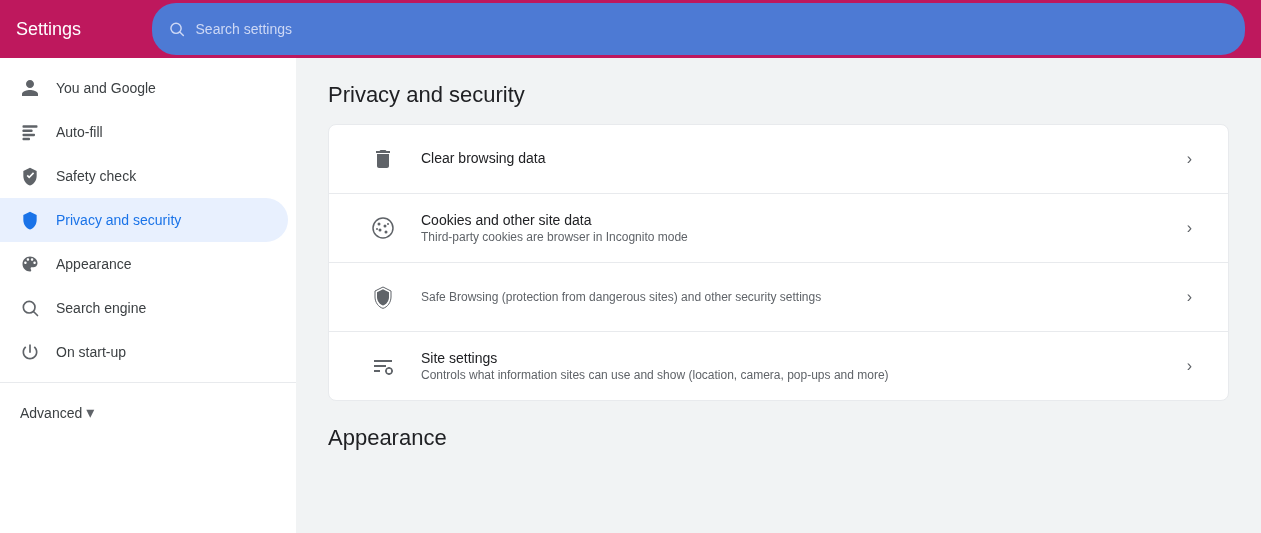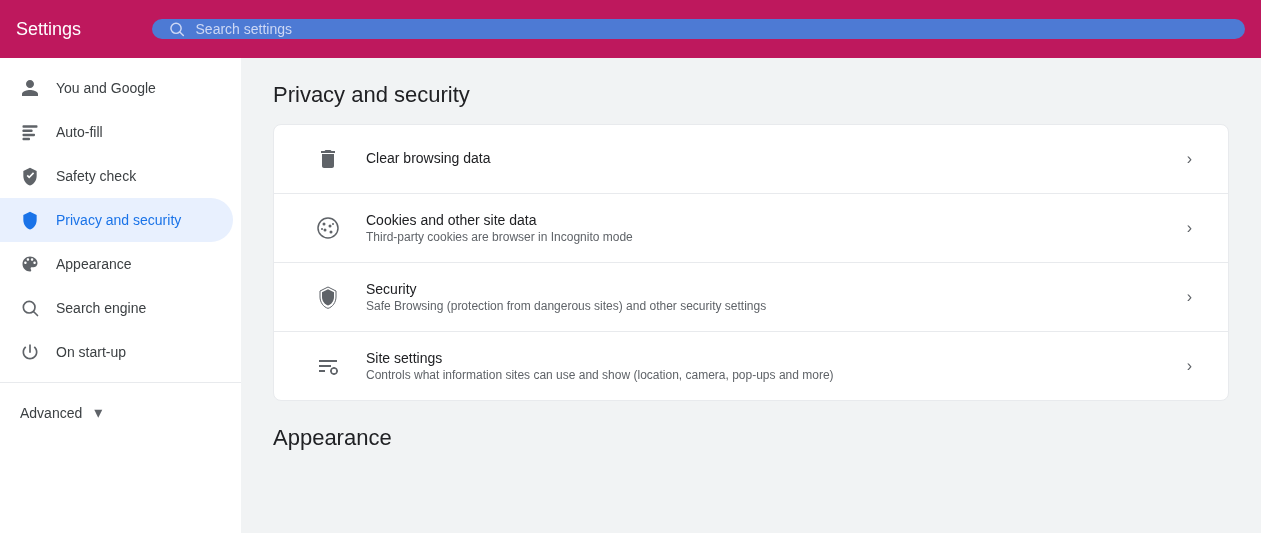--- a/index.html
+++ b/index.html
@@ -21,21 +21,21 @@
       font-weight: 500;
       min-width: 120px;
     }
     .search-bar {
       flex: 1;
       background: #4d7ad4;
       border-radius: 24px;
       display: flex;
       align-items: center;
       padding: 0 16px;
-      height: 20px;
+      height: 52px;
       gap: 10px;
     }
     .search-icon-svg { color: #cdd8f5; }
     .search-input {
       background: transparent;
       border: none;
       outline: none;
       color: #cdd8f5;
       font-size: 14px;
       width: 100%;
@@ -44,21 +44,21 @@
 
     
     .main-layout {
       display: flex;
       flex: 1;
       overflow: hidden;
     }
 
     
     .sidebar {
-      width: 241px;
+      width: 296px;
       background: #fff;
       overflow-y: auto;
       flex-shrink: 0;
       padding: 8px 0;
     }
     .sidebar-item {
       display: flex;
       align-items: center;
       padding: 12px 20px;
       gap: 16px;
@@ -81,21 +81,20 @@
       justify-content: center;
       flex-shrink: 0;
       color: #5f6368;
     }
     .sidebar-item.active .item-icon { color: #1a73e8; }
     .sidebar-divider { height: 1px; background: #e8eaed; margin: 8px 0; }
     .sidebar-advanced {
       display: flex;
       align-items: center;
       padding: 12px 20px;
-      gap: 8px;
       cursor: pointer;
       color: #3c4043;
       font-size: 14px;
     }
 
     
     .content {
       flex: 1;
       overflow-y: auto;
       padding: 24px 32px;
@@ -295,21 +294,20 @@
       </div>
 
       <div class="card-item">
         <div class="card-item-icon">
           <svg width="24" height="24" viewBox="0 0 24 24" fill="#5f6368">
             <path d="M12 2L4 6v6c0 5.25 3.5 10.15 8 11.35C16.5 22.15 20 17.25 20 12V6L12 2z" stroke="#5f6368" stroke-width="1" fill="none"></path>
             <path d="M12 4.2L6 7.2V12c0 3.9 2.6 7.55 6 8.55 3.4-1 6-4.65 6-8.55V7.2L12 4.2z" fill="#5f6368"></path>
           </svg>
         </div>
         <div class="card-item-text">
-          <div class="card-item-title">Security</div>
           <div class="card-item-desc">Safe Browsing (protection from dangerous sites) and other security settings</div>
         </div>
         <span class="card-item-arrow">›</span>
       </div>
 
       <div class="card-item">
         <div class="card-item-icon">
           <svg width="24" height="24" viewBox="0 0 24 24" fill="#5f6368">
             <path d="M3 18h6v-2H3v2zm0-5h12v-2H3v2zm0-7v2h18V6H3z"></path>
             <circle cx="18" cy="17" r="3" stroke="#5f6368" stroke-width="1.5" fill="none"></circle>

